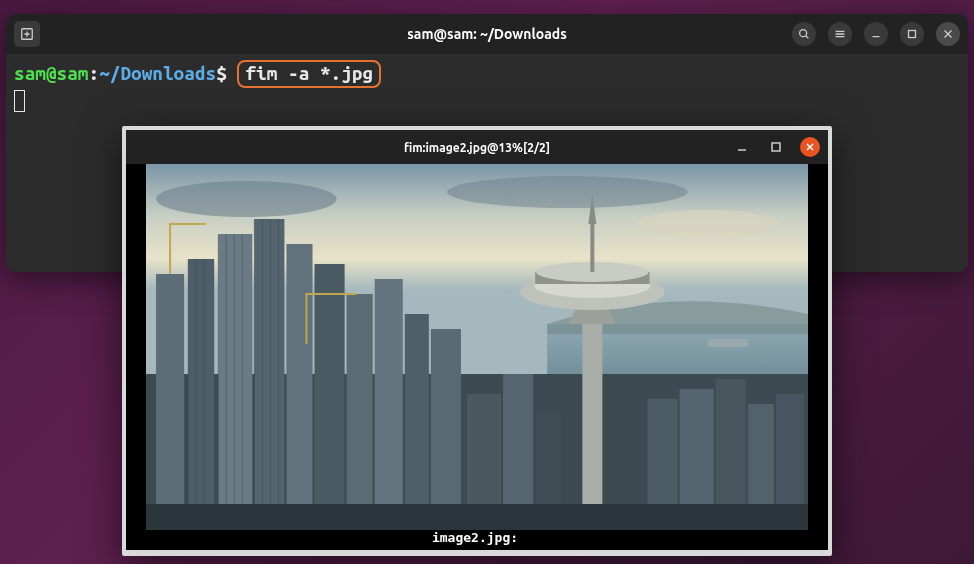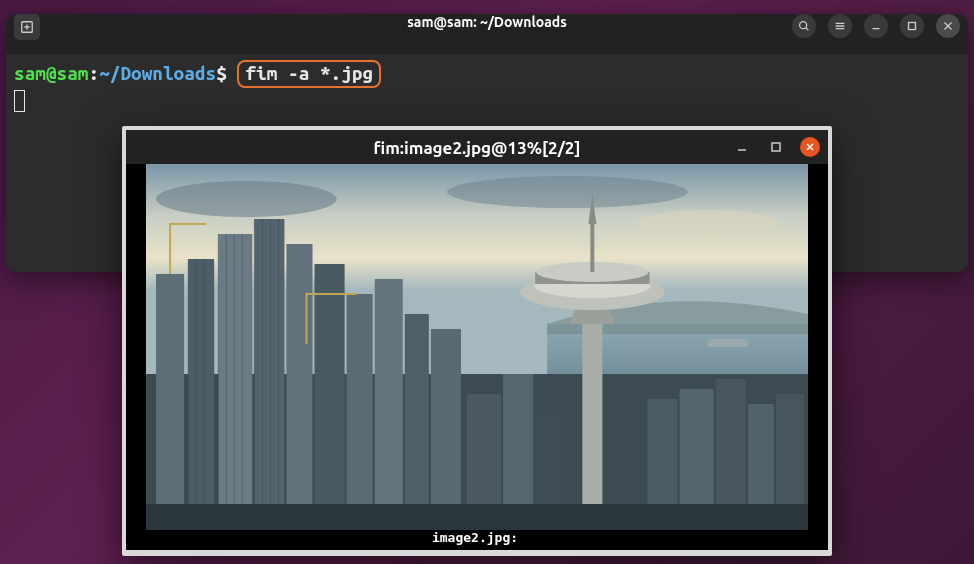--- a/index.html
+++ b/index.html
@@ -19,21 +19,21 @@
       height: 258px;
       background: #2c2c2c;
       border-radius: 10px;
       box-shadow: 0 8px 30px rgba(0,0,0,0.5);
       overflow: hidden;
     }
     .titlebar {
       height: 40px;
       background: #222222;
       display: flex;
-      align-items: flex-start;
+      align-items: center;
       padding: 0 8px;
       position: relative;
     }
     .titlebar-left {
       display: flex;
       gap: 8px;
     }
     .titlebar-title {
       position: absolute;
       left: 0; right: 0;
@@ -107,21 +107,21 @@
       position: relative;
       padding: 0 8px;
     }
     .viewer-title {
       position: absolute;
       left: 0; right: 0;
       text-align: center;
       color: #fff;
       font-family: "Ubuntu", sans-serif;
       font-weight: bold;
-      font-size: 17px;
+      font-size: 12px;
       pointer-events: none;
     }
     .viewer-controls {
       margin-left: auto;
       display: flex;
       gap: 14px;
       align-items: center;
     }
     .vc-btn {
       width: 20px; height: 20px;

